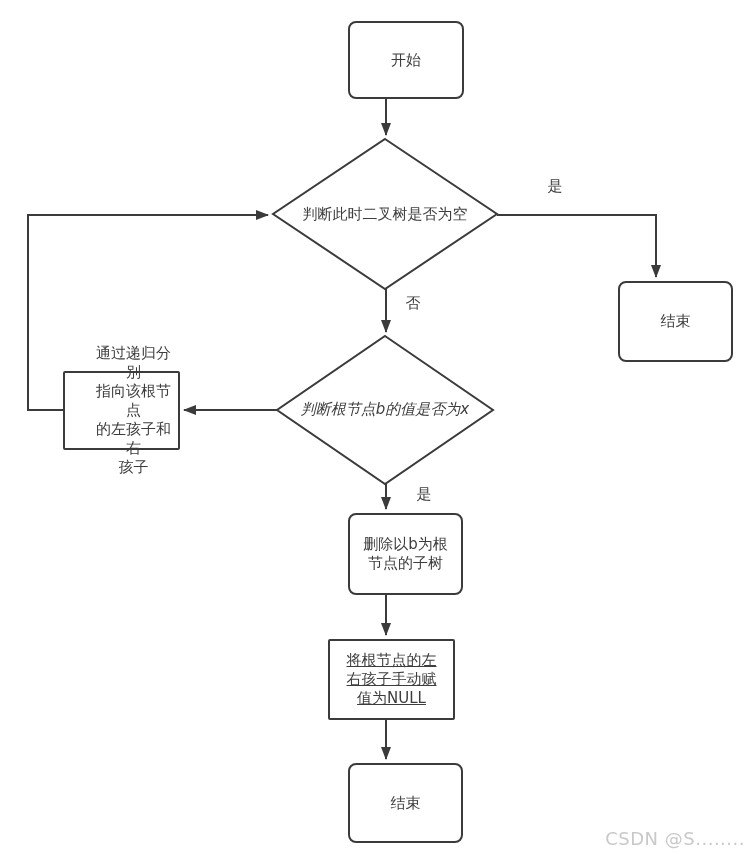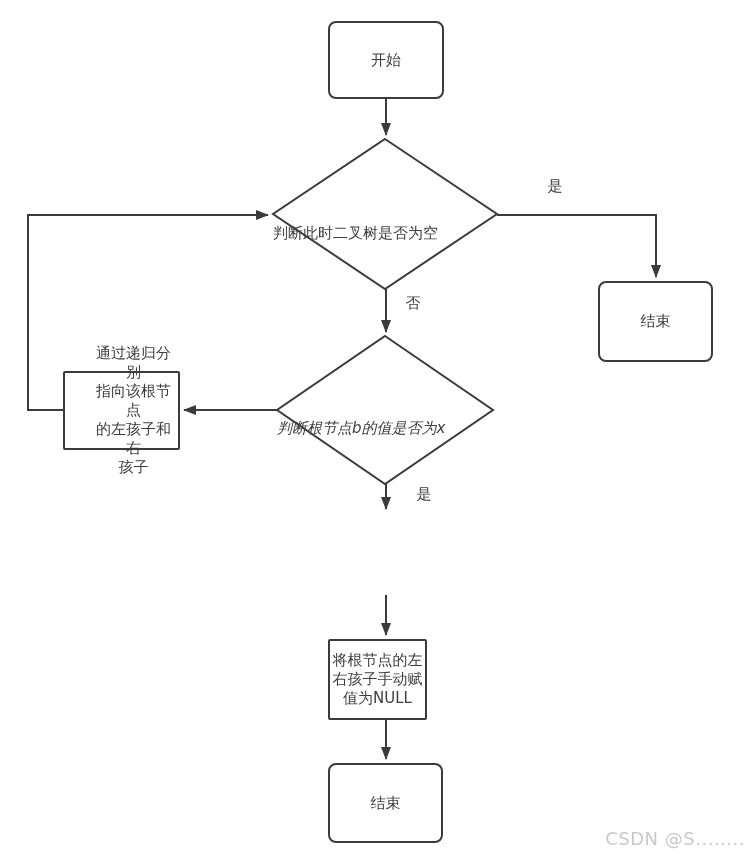--- a/index.html
+++ b/index.html
@@ -20,29 +20,29 @@
     background: #ffffff;
     display: flex;
     align-items: center;
     justify-content: center;
     text-align: center;
     font-size: 15px;
     line-height: 19px;
     color: #3d3d3d;
     white-space: pre-line;
   }
-  .rounded { border-radius: 8px; }
+  .rounded { border-radius: 8px; margin-left: 20px; }
   .sharp   { border-radius: 2px; }
 
   .diamond-label {
     position: absolute;
+    text-align: center;
     font-size: 15px;
     color: #3d3d3d;
     white-space: nowrap;
-    margin-top: 19px;
   }
 
   .edge-label {
     position: absolute;
     transform: translate(-50%, -50%);
     font-size: 15px;
     color: #3d3d3d;
     white-space: nowrap;
   }
 
@@ -53,21 +53,21 @@
     font-size: 18px;
     letter-spacing: 0.5px;
     color: #c9c9c9;
   }
 
   
   #node-start       { left: 328px; top: 21px;  width: 116px; height: 78px; }
   #node-end-right   { left: 598px; top: 281px; width: 115px; height: 81px; }
   #node-recurse     { left: 63px;  top: 371px; width: 117px; height: 79px; padding-left: 24px; }
   #node-delete      { left: 328px; top: 513px; width: 115px; height: 82px; }
-  #node-null        { left: 328px; top: 639px; width: 99px; height: 81px; }
+  #node-null        { left: 328px; top: 639px; width: 127px; height: 81px; text-decoration: underline; }
   #node-end-bottom  { left: 328px; top: 763px; width: 115px; height: 80px; }
 
   #label-check-empty { left: 273px; top: 205px; width: 224px; }
   #label-check-value { left: 277px; top: 400px; width: 216px; font-style: italic; }
 
   #edge-label-empty-yes { left: 555px; top: 186px; }
   #edge-label-empty-no  { left: 413px; top: 303px; }
   #edge-label-value-yes { left: 424px; top: 494px; }
 </style>
 </head>
@@ -101,20 +101,22 @@
 
   <div class="node rounded" id="node-end-right">结束</div>
 
   <div class="diamond-label" id="label-check-value">判断根节点b的值是否为x</div>
 
   <div class="node sharp" id="node-recurse">通过递归分别
 指向该根节点
 的左孩子和右
 孩子</div>
 
+  <div class="node rounded" id="node-delete">删除以b为根
+节点的子树</div>
 
   <div class="node sharp" id="node-null">将根节点的左
 右孩子手动赋
 值为NULL</div>
 
   <div class="node rounded" id="node-end-bottom">结束</div>
 
   <div class="edge-label" id="edge-label-empty-yes">是</div>
 
   <div class="edge-label" id="edge-label-empty-no">否</div>

